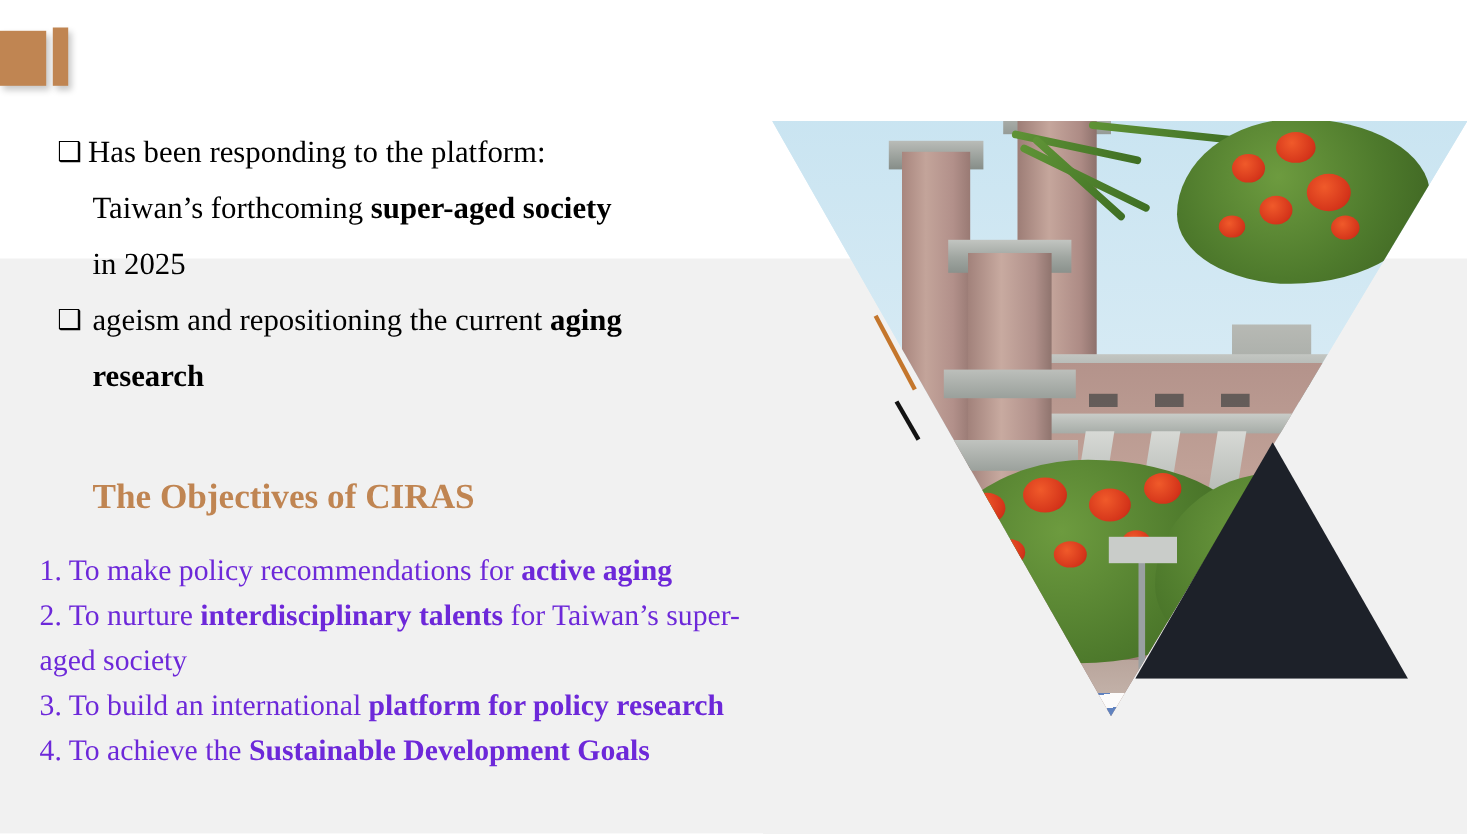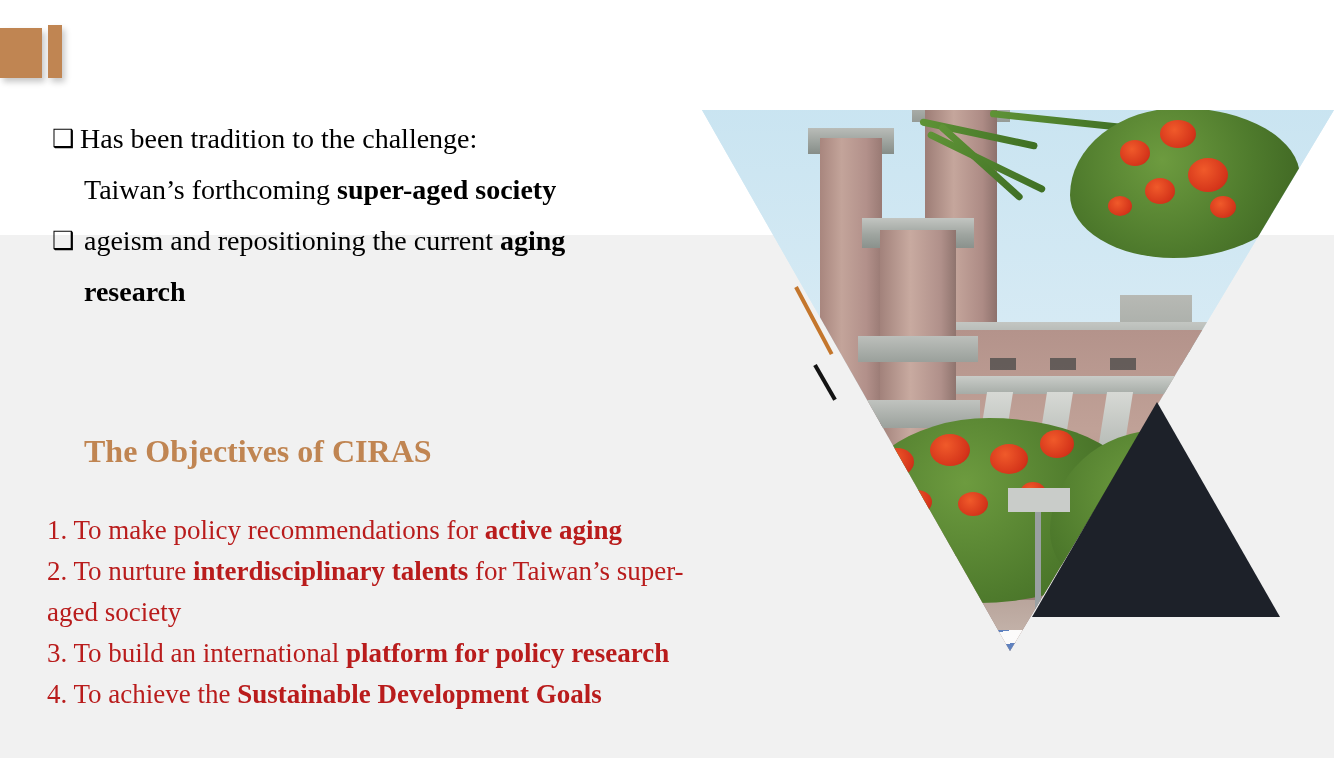--- a/index.html
+++ b/index.html
@@ -236,24 +236,23 @@
   .objectives-head {
     position: absolute;
     left: 84px; top: 433px;
     font-size: 32px;
     font-weight: bold;
     color: #c08552;
     white-space: nowrap;
   }
   .numbered {
     position: absolute;
-    left: 47px; top: 498px;
+    left: 36px; top: 498px;
     width: 840px;
-    color: #b91c1c;
-    margin-top: 12px;
+    color: #6d28d9;
   }
   .nline {
     font-size: 27px;
     line-height: 41px;
     white-space: nowrap;
   }
 </style>
 </head>
 <body>
 
@@ -342,22 +341,23 @@
 
     <div class="stroke-orange"></div>
     <div class="stroke-black"></div>
   </div>
 
   <div class="bullets">
 
     <div class="bullet-row">
       <div class="bullet-mark">❑</div>
       <div class="bullet-lines">
-        <div class="bline">Has been tradition to the challenge:</div>
+        <div class="bline">Has been responding to the platform:</div>
         <div class="bline indent"><span>Taiwan’s forthcoming </span><span class="bold">super-aged society</span></div>
+        <div class="bline indent">in 2025</div>
       </div>
     </div>
 
     <div class="bullet-row">
       <div class="bullet-mark">❑</div>
       <div class="bullet-lines">
         <div class="bline indent"><span>ageism and repositioning the current </span><span class="bold">aging</span></div>
         <div class="bline indent bold">research</div>
       </div>
     </div>

